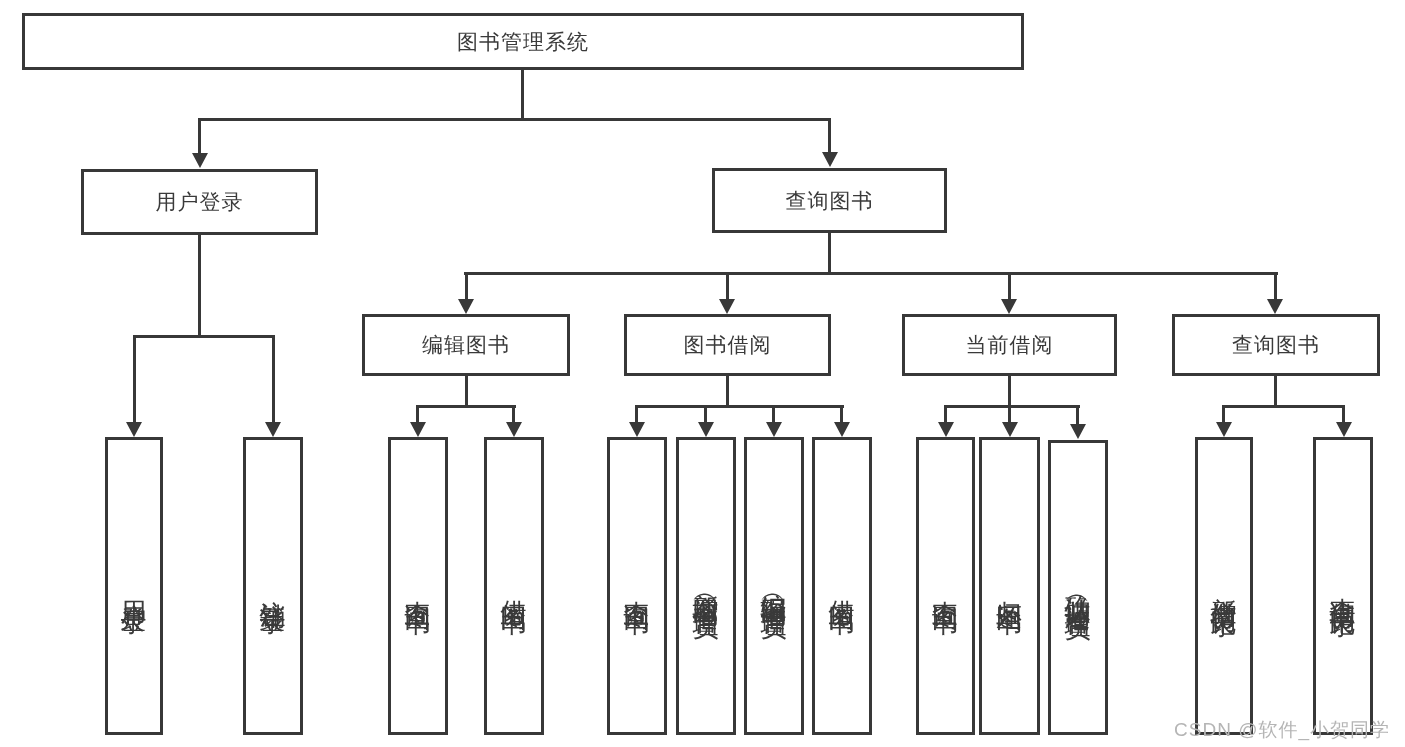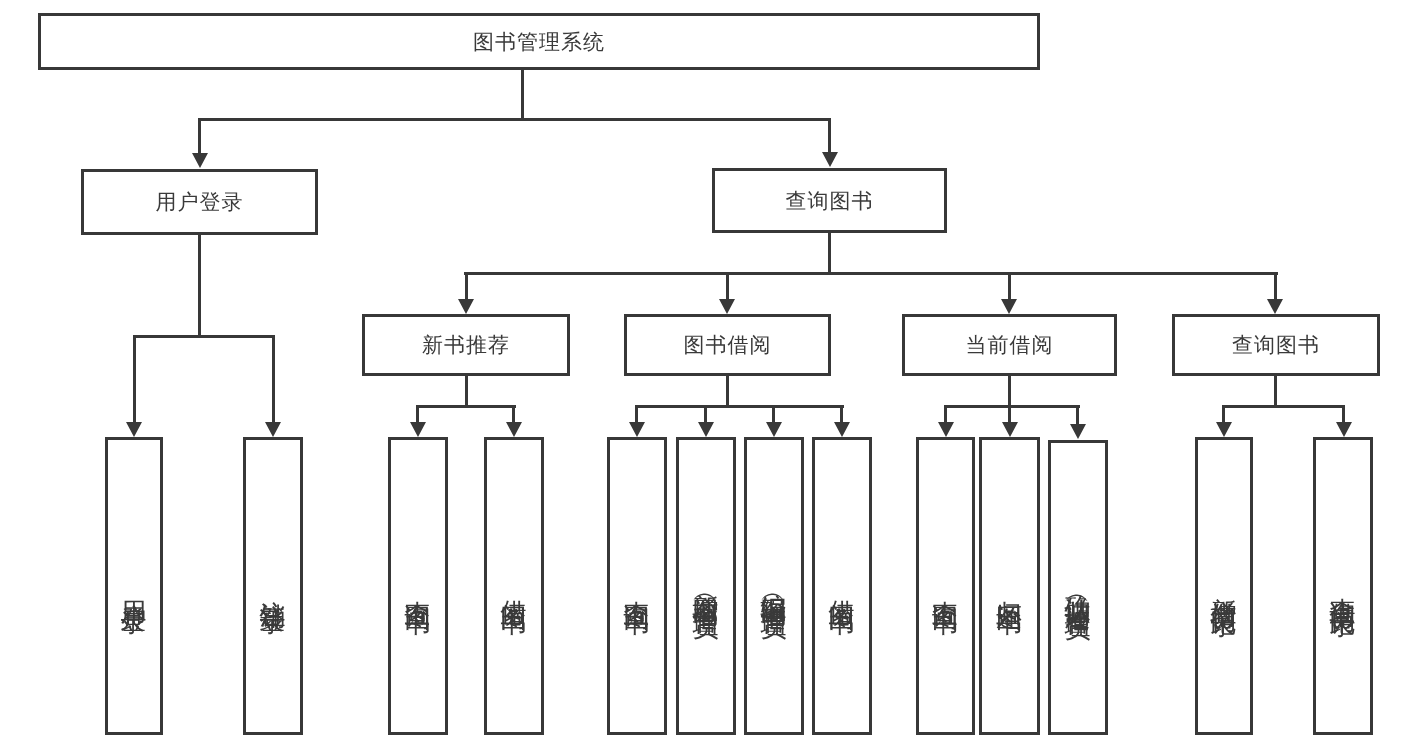--- a/index.html
+++ b/index.html
@@ -29,27 +29,27 @@
   .watermark{
     position:absolute;right:15px;bottom:4px;z-index:5;
     font-size:19px;color:#b5b5b5;letter-spacing:1px;white-space:nowrap;
   }
 </style>
 </head>
 <body>
 
 <div class="stage">
 
-  <div class="box" style="left:38px;top:13px;width:1002px;height:57px;">图书管理系统</div>
+  <div class="box" style="left:22px;top:13px;width:1002px;height:57px;">图书管理系统</div>
 
   <div class="box" style="left:81px;top:169px;width:237px;height:66px;">用户登录</div>
 
   <div class="box" style="left:712px;top:168px;width:235px;height:65px;">查询图书</div>
 
-  <div class="box" style="left:362px;top:314px;width:208px;height:62px;">新书推荐</div>
+  <div class="box" style="left:362px;top:314px;width:208px;height:62px;">编辑图书</div>
   <div class="box" style="left:624px;top:314px;width:207px;height:62px;">图书借阅</div>
   <div class="box" style="left:902px;top:314px;width:215px;height:62px;">当前借阅</div>
   <div class="box" style="left:1172px;top:314px;width:208px;height:62px;">查询图书</div>
 
   <div class="vbox" style="left:105px;top:437px;width:58px;height:298px;">用户登录</div>
   <div class="vbox" style="left:243px;top:437px;width:60px;height:298px;">注销登录</div>
 
   <div class="vbox" style="left:388px;top:437px;width:60px;height:298px;">查询图书</div>
   <div class="vbox" style="left:484px;top:437px;width:60px;height:298px;">借阅图书</div>
 
@@ -119,14 +119,15 @@
   <div class="ln" style="left:1008px;top:405px;width:3px;height:19px;"></div>
   <div class="arr" style="left:1002px;top:422px;"></div>
   <div class="ln" style="left:1076px;top:405px;width:3px;height:19px;"></div>
   <div class="arr" style="left:1070px;top:424px;"></div>
 
   <div class="ln" style="left:1222px;top:405px;width:3px;height:19px;"></div>
   <div class="arr" style="left:1216px;top:422px;"></div>
   <div class="ln" style="left:1342px;top:405px;width:3px;height:19px;"></div>
   <div class="arr" style="left:1336px;top:422px;"></div>
 
+  <div class="watermark">CSDN @软件_小贺同学</div>
 
 </div>
 
 </body></html>

